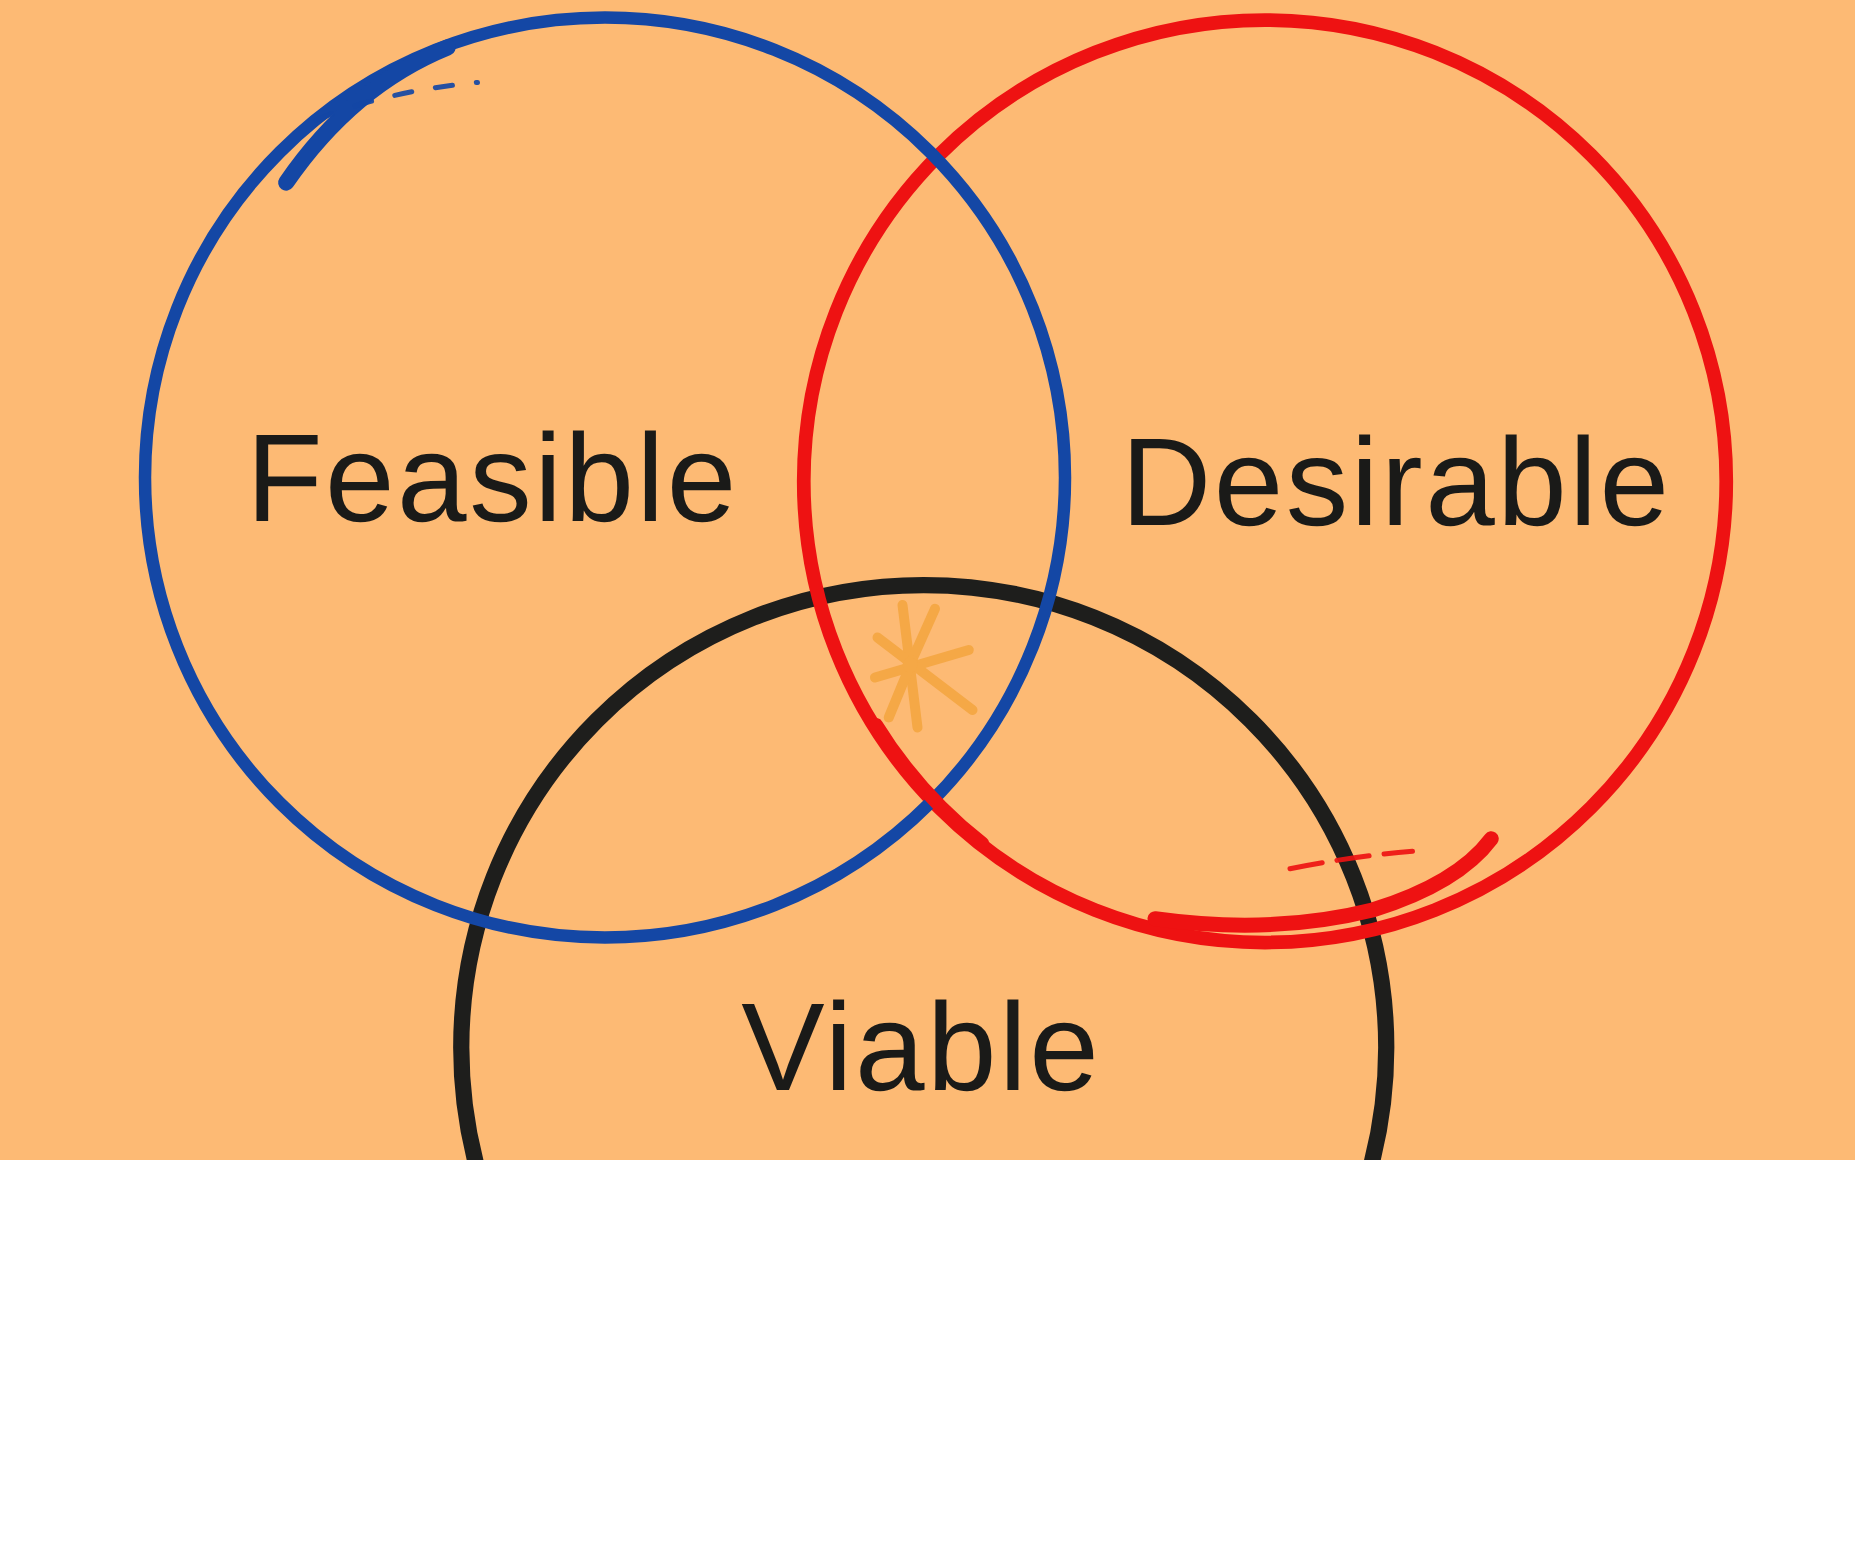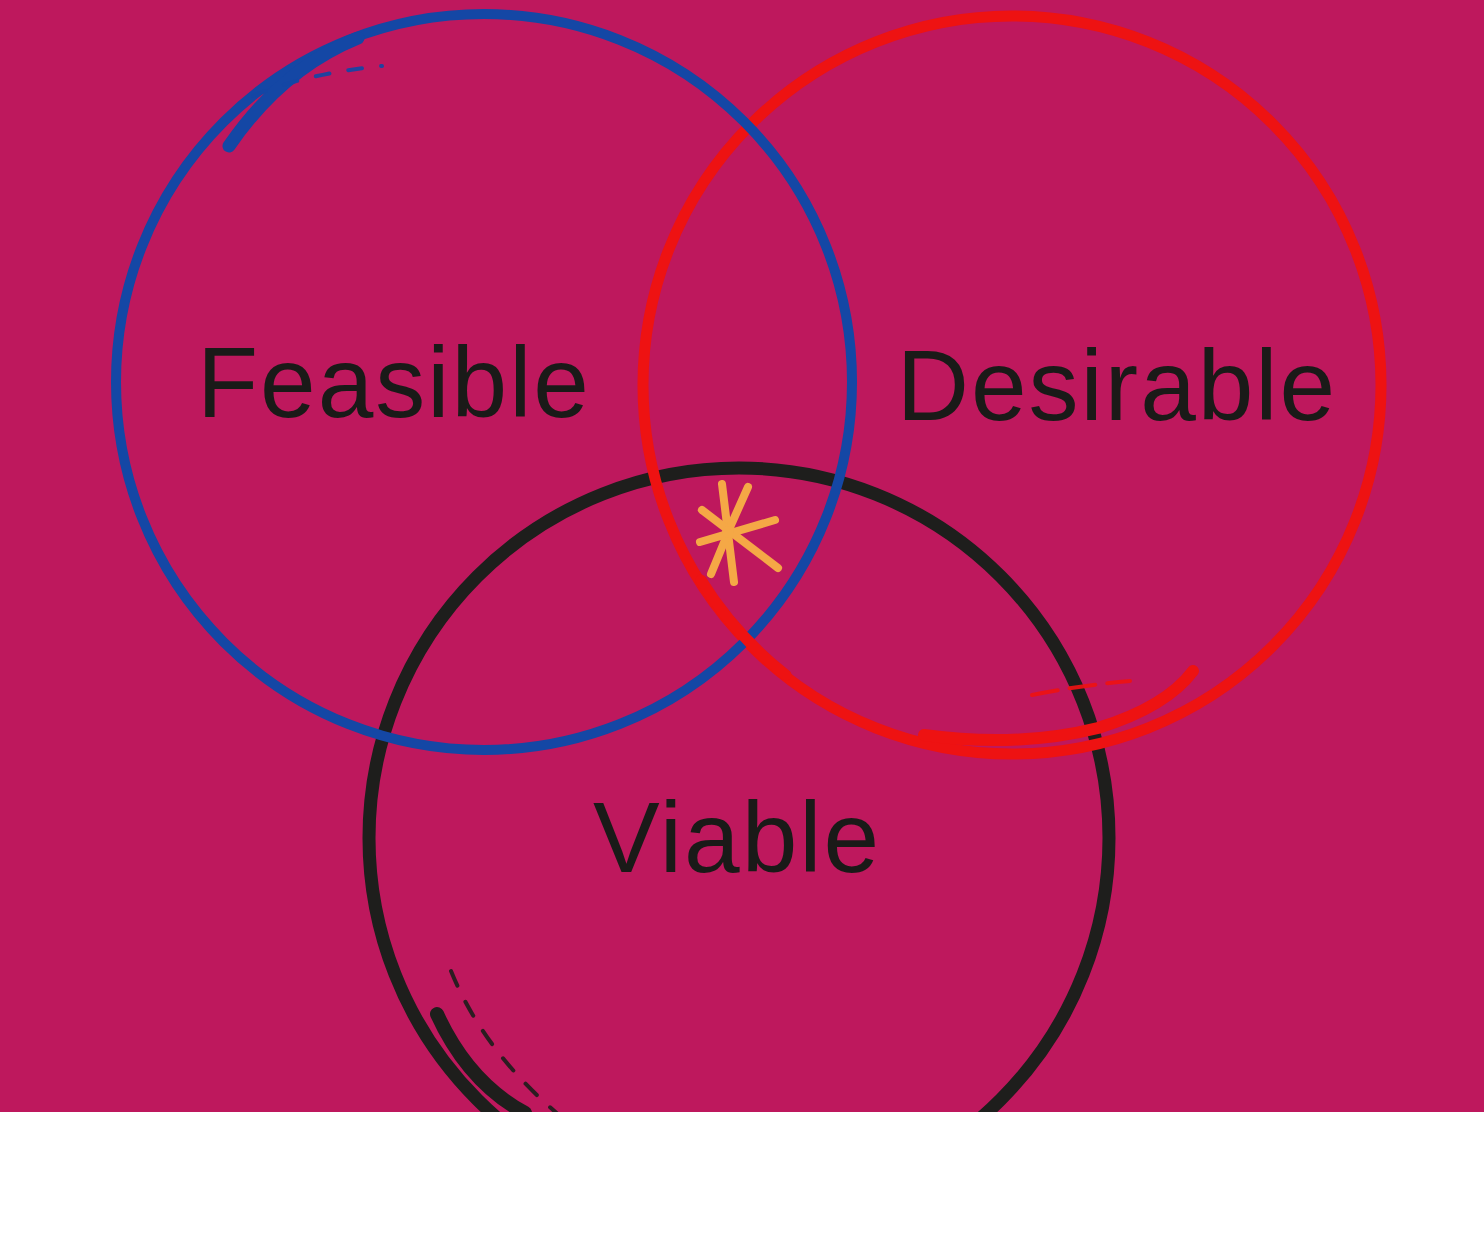--- a/index.html
+++ b/index.html
@@ -3,22 +3,22 @@
 <meta charset="utf-8">
 <style>
   html, body {
     margin: 0;
     padding: 0;
     background: #ffffff;
   }
   .stage {
     position: relative;
     width: 1484px;
-    height: 1112px;
-    background: #be185d;
+    height: 928px;
+    background: #fdba74;
     overflow: hidden;
   }
   svg.venn {
     display: block;
     width: 1484px;
     height: 1252px;
   }
   .venn-label {
     font-family: "Liberation Sans", "DejaVu Sans", sans-serif;
     font-size: 100px;

